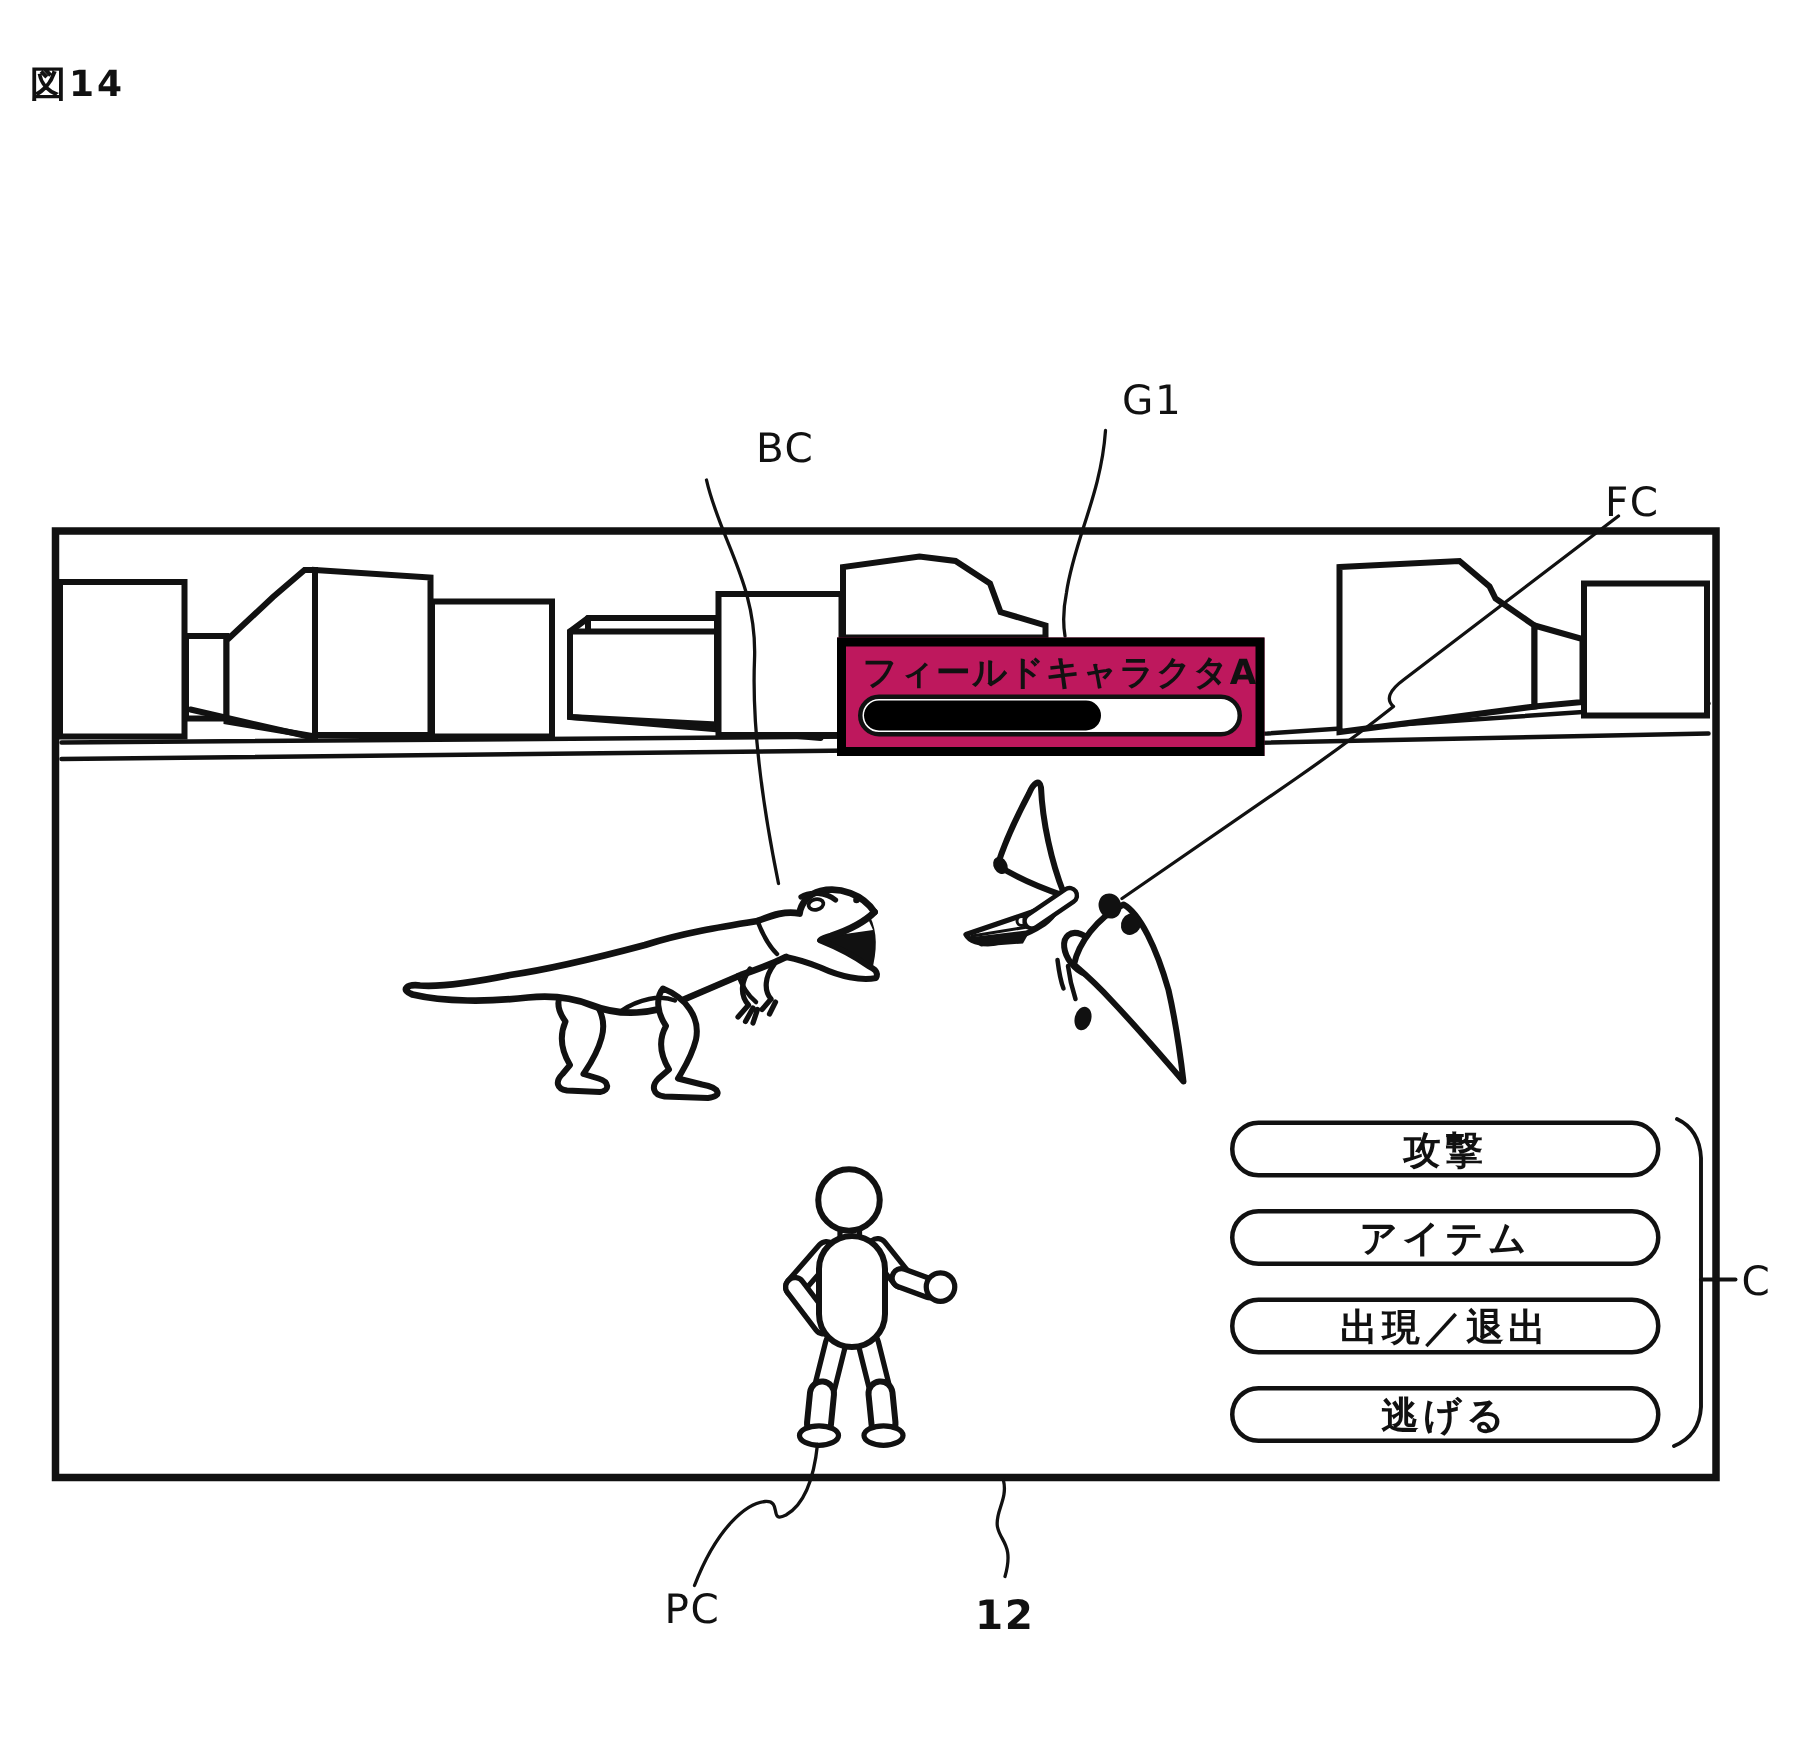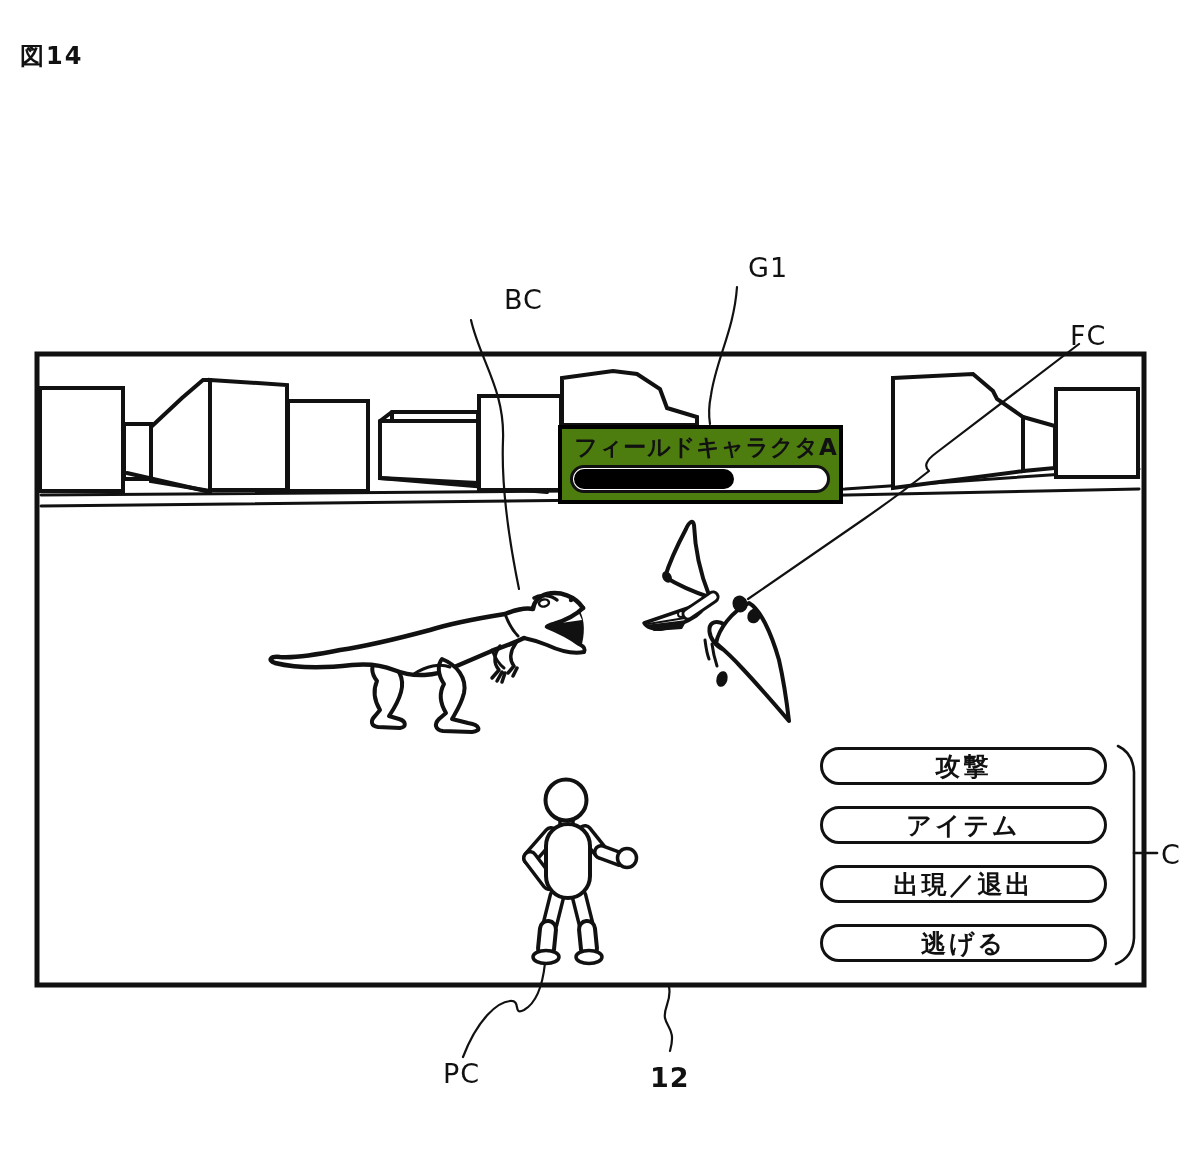--- a/index.html
+++ b/index.html
@@ -17,21 +17,21 @@
   .ref{position:absolute;font-size:27px;letter-spacing:1px;}
   .ref-bc{left:464px;top:284px;margin-left:40px;}
   .ref-g1{left:748px;top:252px;}
   .ref-fc{left:1070px;top:320px;}
   .ref-pc{left:443px;top:1058px;}
   .ref-12{left:650px;top:1062px;font-weight:bold;}
   .ref-c{left:1161px;top:839px;}
   
   .gauge-panel{
     position:absolute;left:558px;top:425px;width:285px;height:79px;
-    background:#4d7c0f;border:4px solid #000000;box-sizing:border-box;padding-left:11px;
+    background:#be185d;border:6px solid #000000;box-sizing:border-box;padding-left:11px;
   }
   .gauge-name{
     text-align:center;font-size:23px;font-weight:600;letter-spacing:1px;
     margin-top:6px;line-height:1.1;white-space:nowrap;
   }
   .gauge-track{
     position:absolute;left:8px;right:9px;bottom:7px;height:28px;
     border:3px solid #111;border-radius:15px;box-sizing:border-box;
     background:#fff;overflow:hidden;
   }

